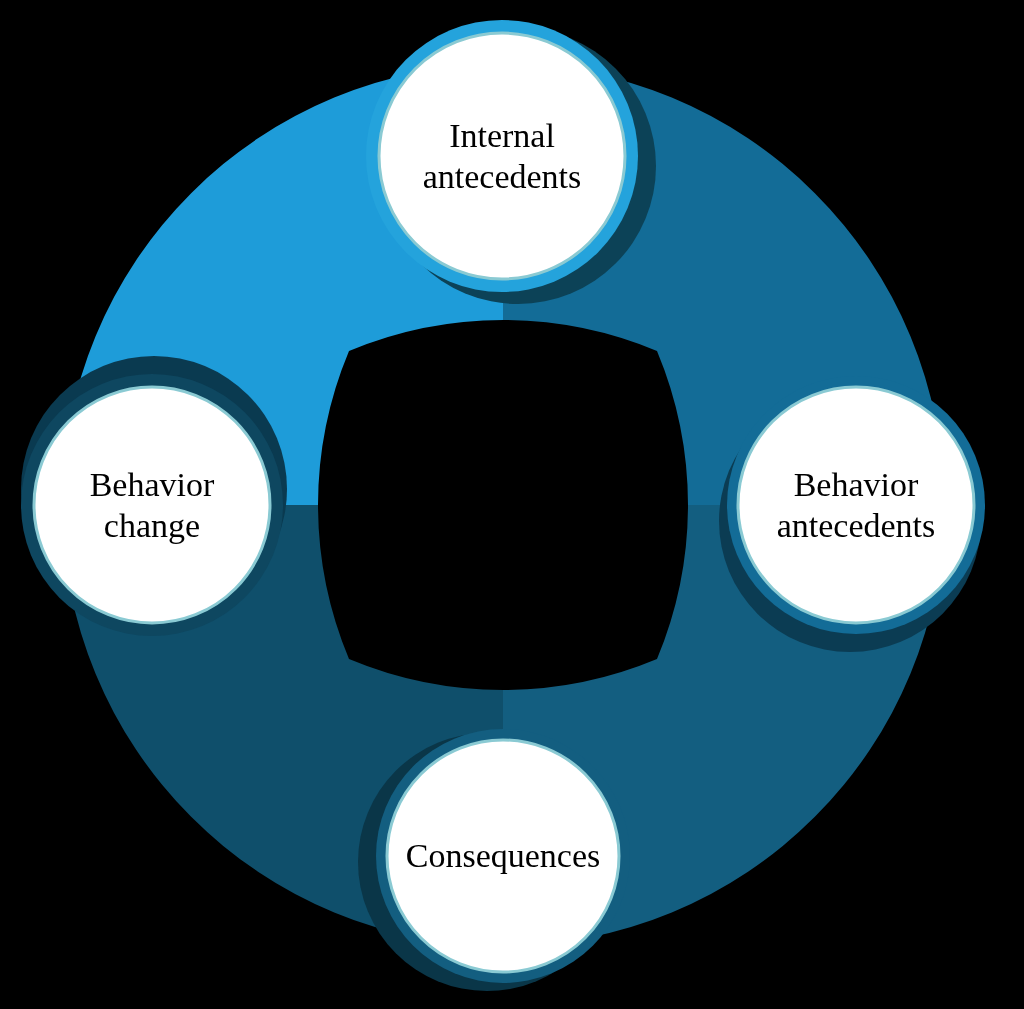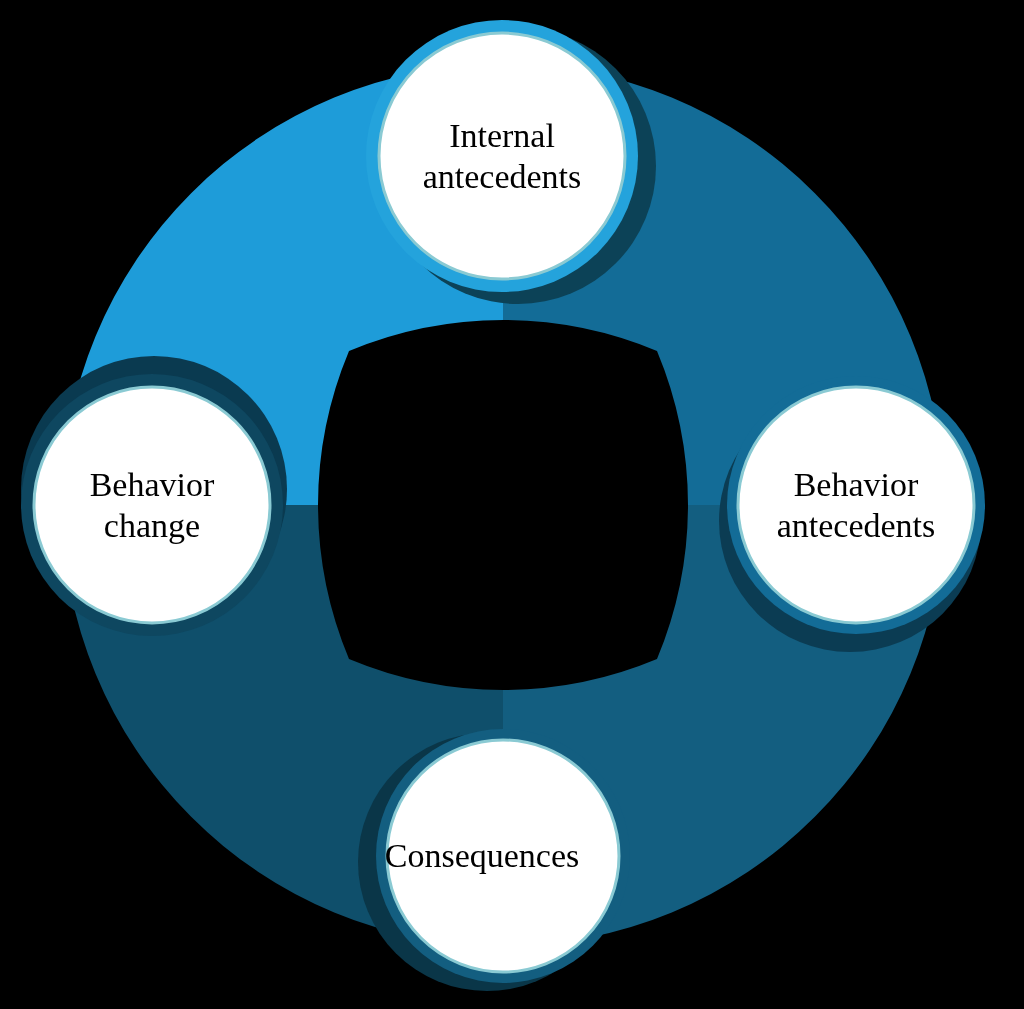--- a/index.html
+++ b/index.html
@@ -31,21 +31,21 @@
     text-align: center;
     white-space: pre-line;
     font-size: 34px;
     line-height: 1.22;
     color: #000000;
     font-weight: 400;
     pointer-events: none;
   }
   .node-label.top    { left: 502px; top: 156px; }
   .node-label.right  { left: 856px; top: 505px; }
-  .node-label.bottom { left: 482px; top: 856px; }
+  .node-label.bottom { left: 503px; top: 856px; }
   .node-label.left   { left: 152px; top: 505px; }
 </style>
 </head>
 <body>
 
 <div class="stage">
 
   <svg class="diagram-svg" viewBox="0 0 1024 1009" aria-hidden="true">
 
     <path d="M 62 505 A 441 441 0 0 1 503 64 L 503 320 A 400 400 0 0 0 349 351 A 400 400 0 0 0 318 505 Z" fill="#1E9CD9"></path>

